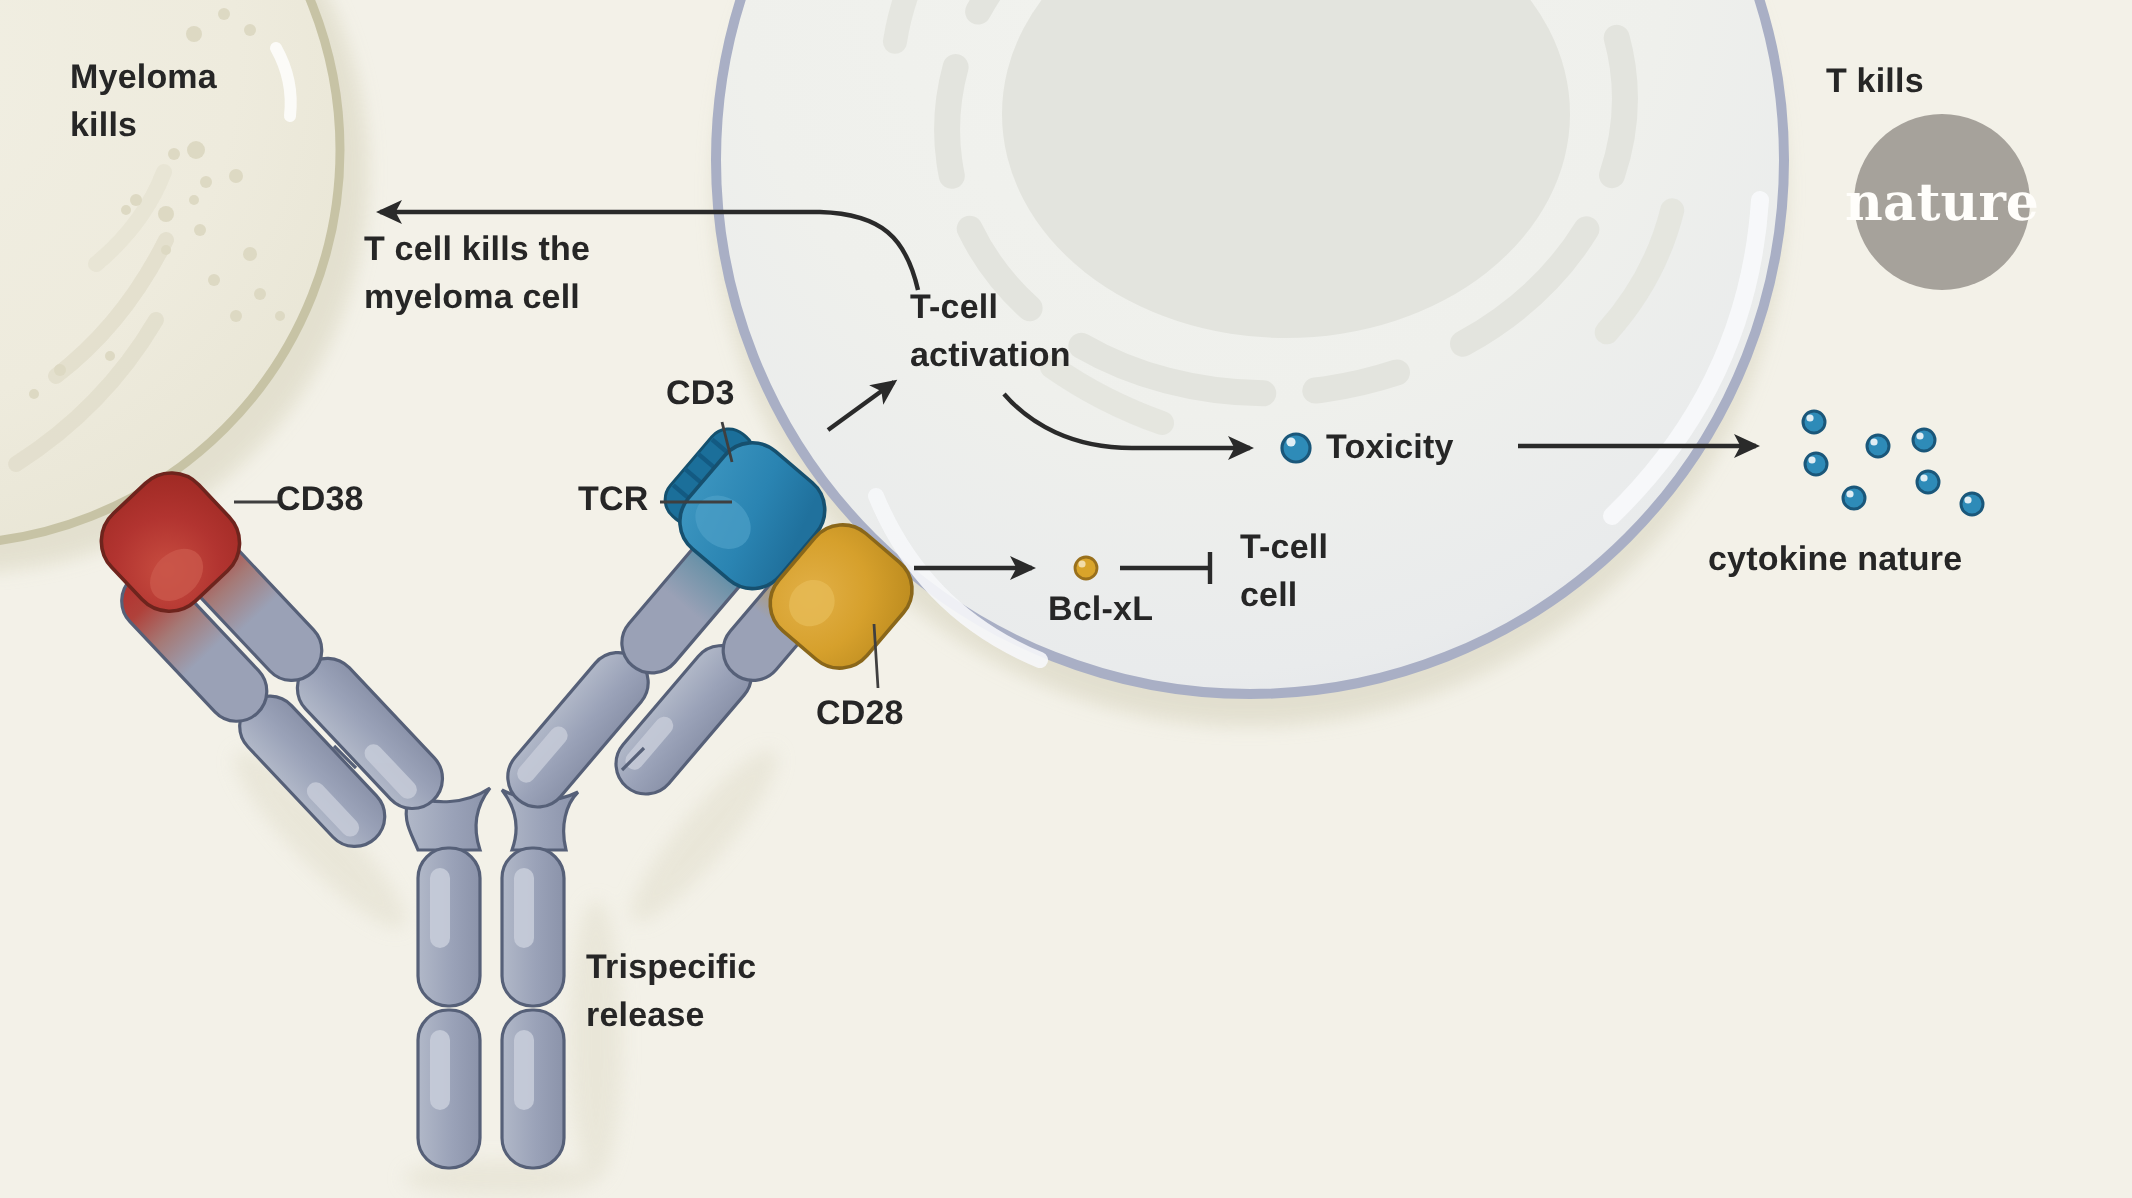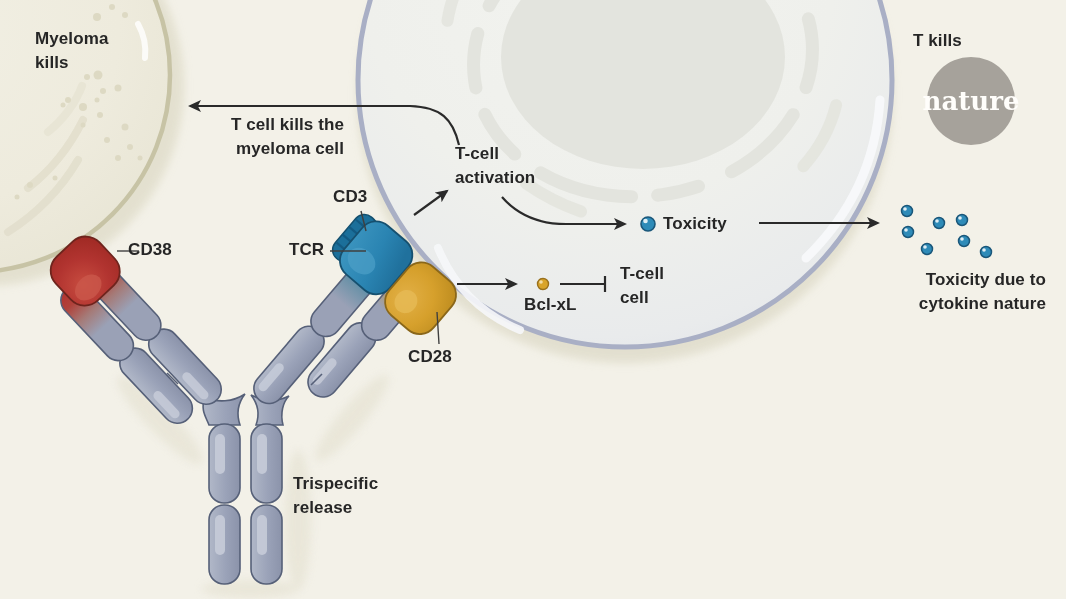--- a/index.html
+++ b/index.html
@@ -7,21 +7,21 @@
     position:relative;width:1066px;height:599px;
     background:var(--bg,#f3f1e8);
     font-family:"Liberation Sans",sans-serif;
     overflow:hidden;
   }
   svg.art{position:absolute;left:0;top:0;}
   .lbl{
     position:absolute;font-size:17px;line-height:24px;
     color:var(--text,#262626);letter-spacing:.1px;white-space:nowrap;font-weight:bold;
   }
-  .lbl.center{text-align:right;}
+  .lbl.center{text-align:left;}
 </style>
 </head>
 <body>
 
 <div class="stage">
 
 <svg class="art" width="1066" height="599" viewBox="0 0 1066 599">
   <defs>
     <filter id="soft" x="-30%" y="-30%" width="160%" height="160%">
       <feGaussianBlur stdDeviation="4.5"></feGaussianBlur>
@@ -267,35 +267,34 @@
 
 <div class="lbl" style="left:455px;top:142px">
   <div>T-cell</div>
   <div>activation</div>
 </div>
 
 <div class="lbl" style="left:333px;top:185px">CD3</div>
 
 <div class="lbl" style="left:289px;top:238px">TCR</div>
 
-<div class="lbl" style="left:128px;top:238px">CD38</div>
+<div class="lbl" style="left:138px;top:238px">CD38</div>
 
 <div class="lbl" style="left:408px;top:345px">CD28</div>
 
 <div class="lbl" style="left:663px;top:212px">Toxicity</div>
 
 <div class="lbl" style="left:524px;top:293px">Bcl-xL</div>
 
 <div class="lbl" style="left:620px;top:262px">
   <div>T-cell</div>
   <div>cell</div>
 </div>
 
 <div class="lbl center" style="left:854px;top:268px;width:192px">
-  <div>Toxicity due to</div>
   <div>cytokine nature</div>
 </div>
 
 <div class="lbl" style="left:293px;top:472px">
   <div>Trispecific</div>
   <div>release</div>
 </div>
 
 </div>
 

